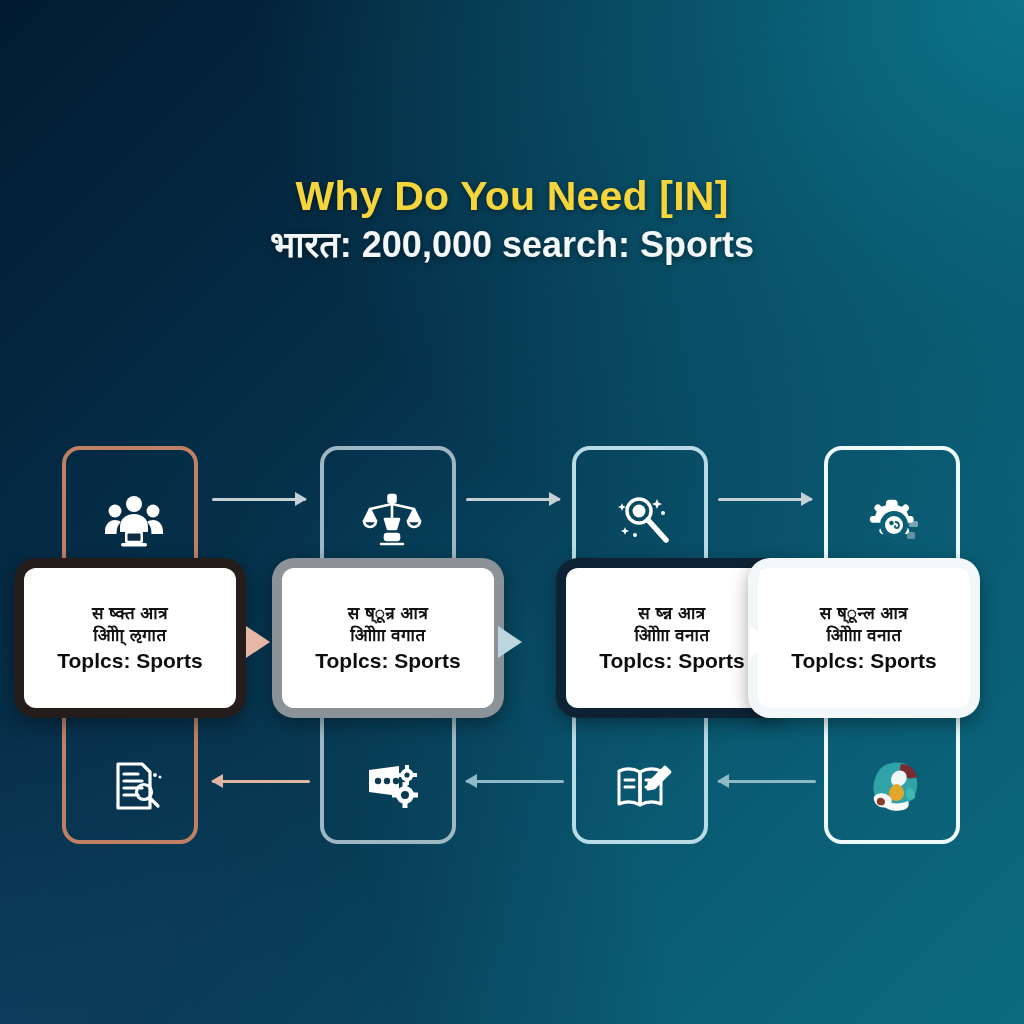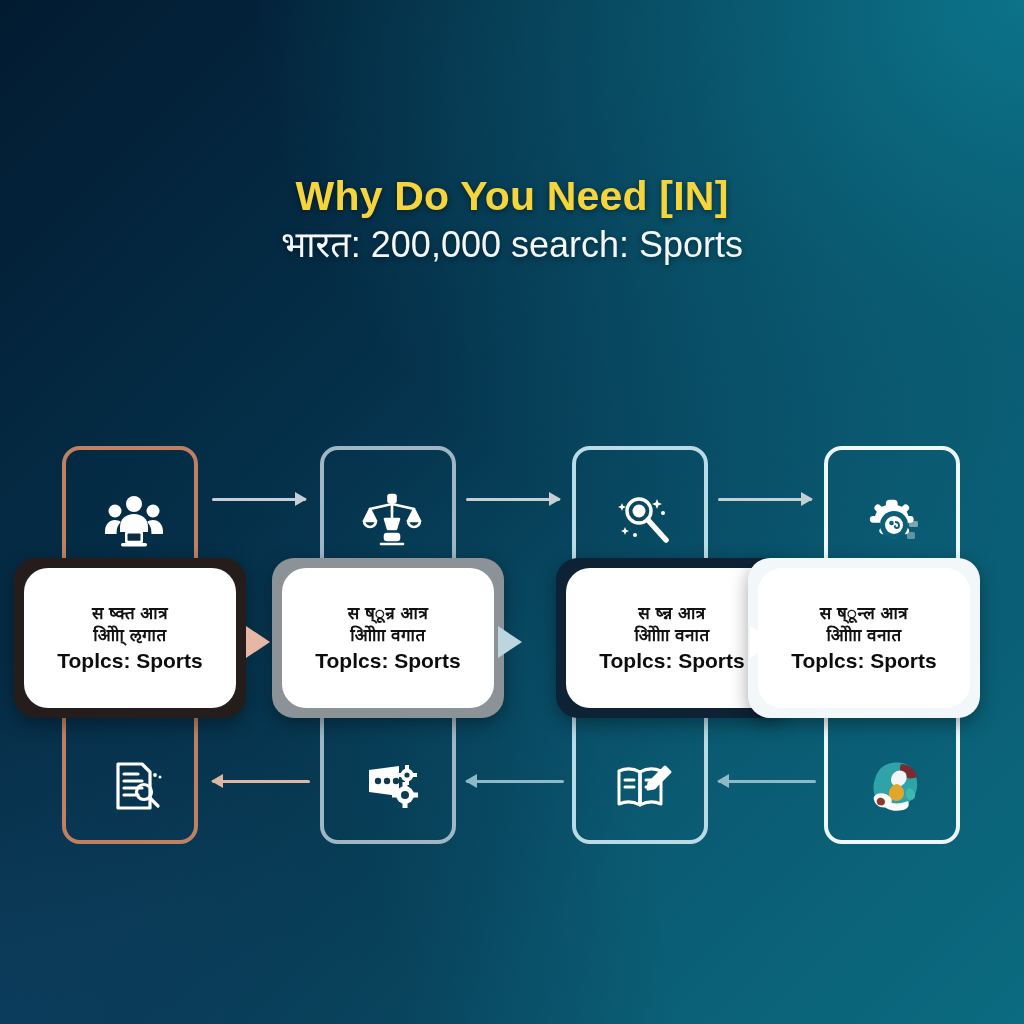--- a/index.html
+++ b/index.html
@@ -47,21 +47,21 @@
     display: block;
     font-size: 40px;
     font-weight: bold;
     color: #f7cf21;
     text-shadow: 0 2px 6px rgba(0,0,0,0.5);
     margin-bottom: 12px;
   }
   .title-line3 {
     display: block;
     font-size: 36px;
-    font-weight: normal;
+    font-weight: bold;
     color: #f3f7f8;
     text-shadow: 0 2px 6px rgba(0,0,0,0.45);
   }
 
   
   #flow {
     position: absolute;
     left: 0;
     top: 430px;
     width: 1024px;
@@ -148,21 +148,21 @@
   }
   .card-frame.f0 { left: 14px;  background: #241d1b; }
   .card-frame.f1 { left: 272px; background: #8b9298; }
   .card-frame.f2 { left: 556px; background: #0e2236; }
   .card-frame.f3 { left: 748px; background: #f2f7fa; }
 
   .card-inner {
     width: 100%;
     height: 100%;
     background: #ffffff;
-    border-radius: 24px;
+    border-radius: 12px;
     box-sizing: border-box;
     display: flex;
     flex-direction: column;
     align-items: center;
     justify-content: center;
     padding: 6px 10px;
   }
   .card-dev1, .card-dev2 {
     color: #121212;
     font-size: 17px;

